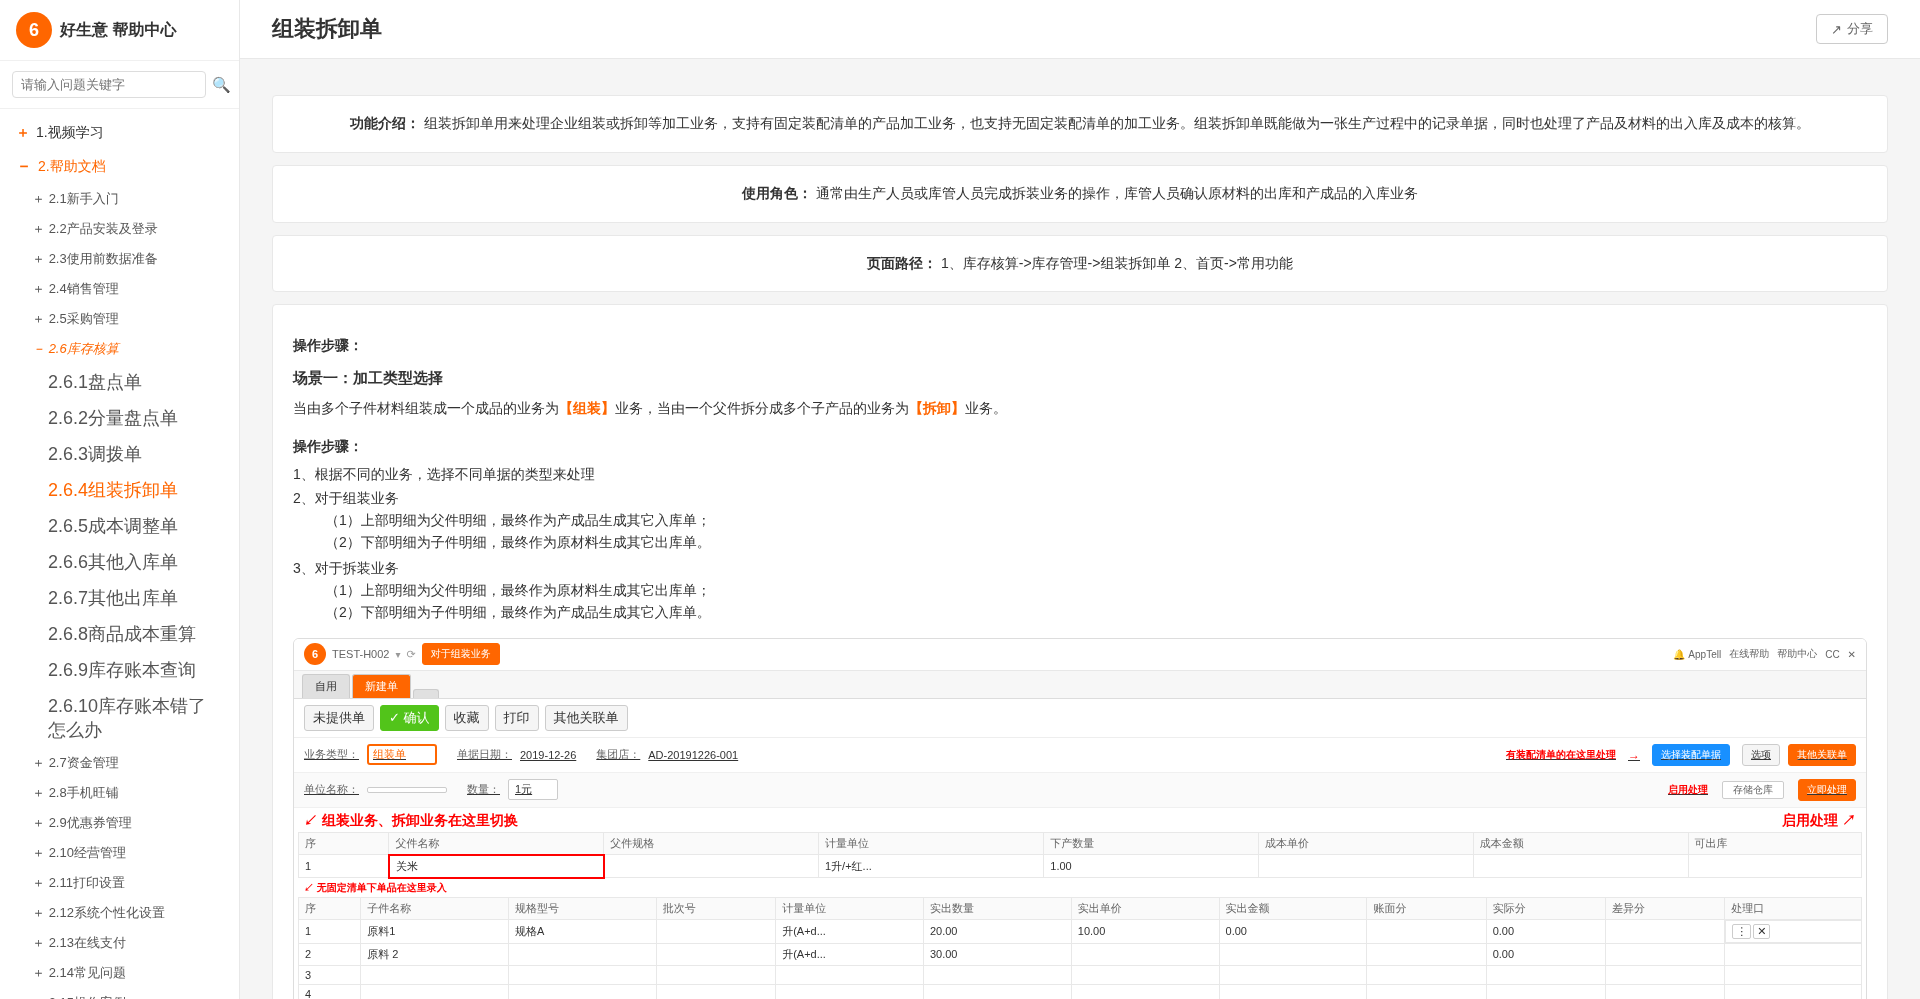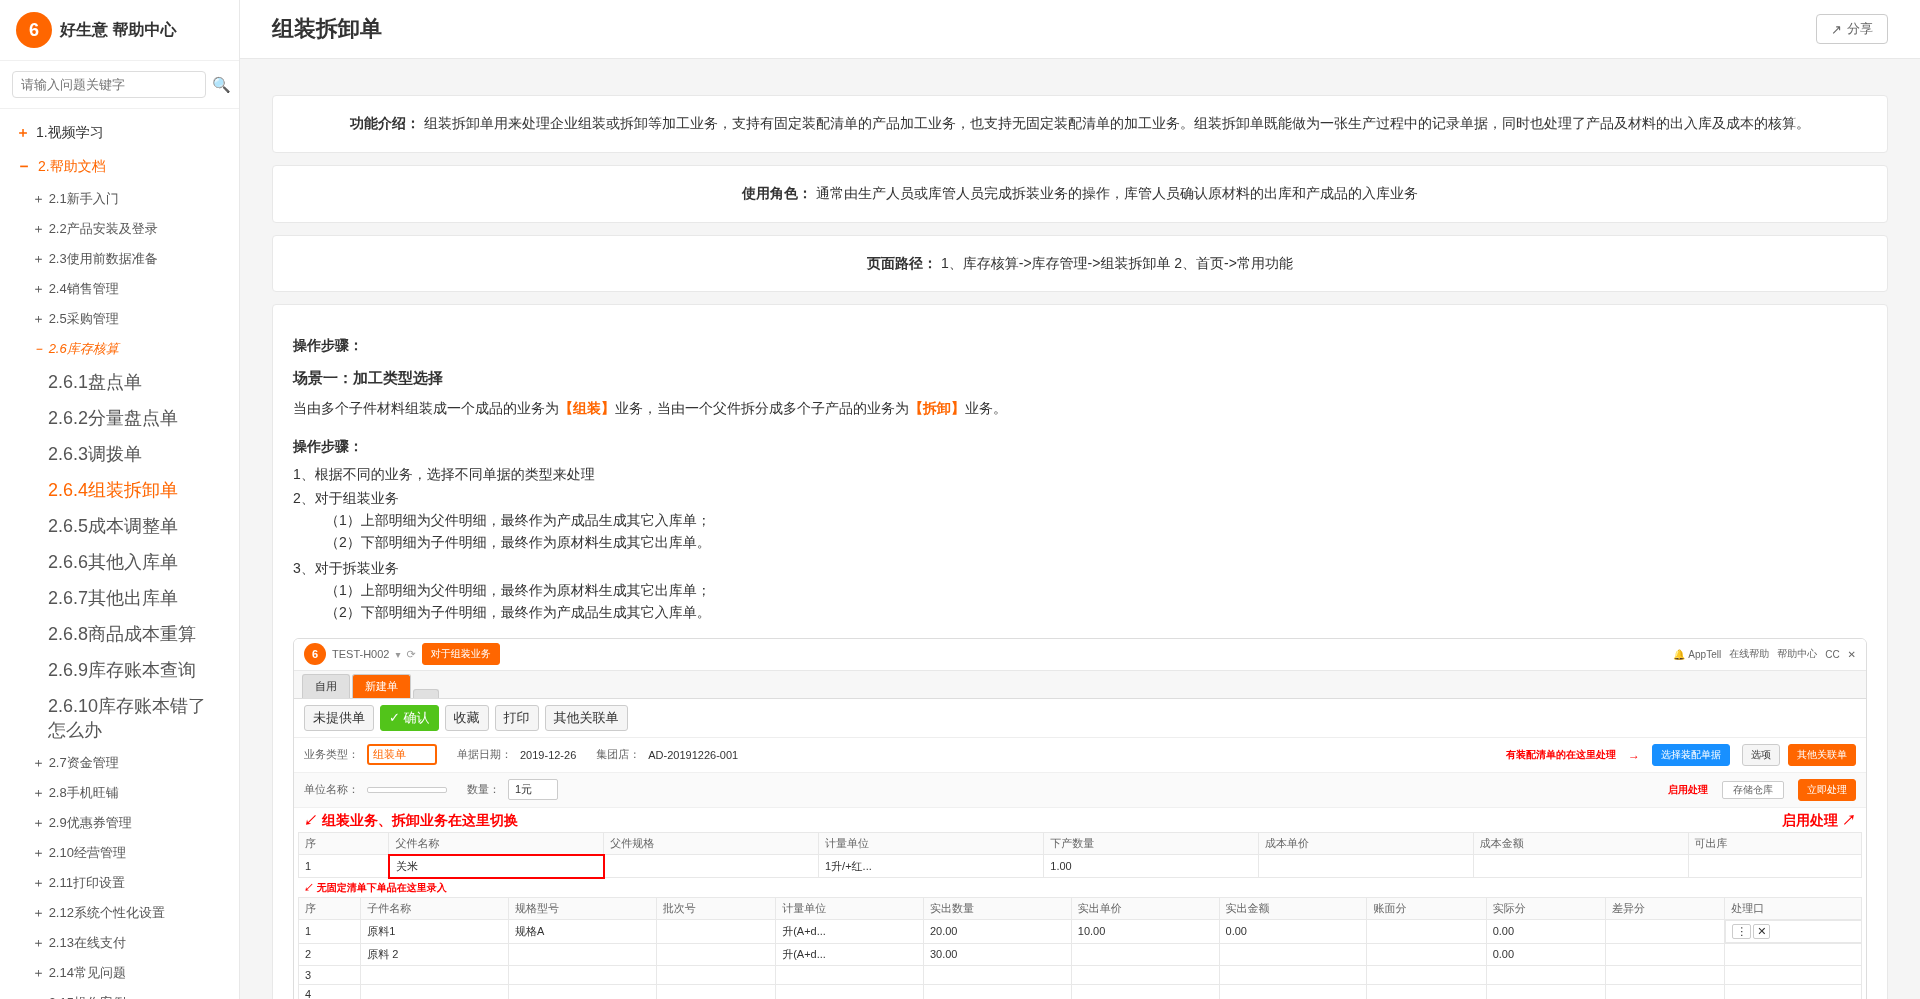--- a/index.html
+++ b/index.html
@@ -144,21 +144,21 @@
     }
     .mock-btn {
       padding: 3px 8px; border-radius: 3px; font-size: 13px; cursor: pointer;
       border: 1px solid #ccc; background: #f5f5f5; color: #333;
     }
     .mock-btn.green { background: #52c41a; color: #fff; border-color: #52c41a; }
     .mock-btn.orange { background: #f60; color: #fff; border-color: #f60; }
     .mock-btn.blue { background: #1890ff; color: #fff; border-color: #1890ff; }
     .mock-form-row {
       display: flex; align-items: center; gap: 8px; padding: 6px 10px;
-      border-bottom: 1px solid #f0f0f0; font-size: 11px; background: #fff;
+      border-bottom: 1px solid #f0f0f0; font-size: 11px; background: #fff; text-decoration: underline;
     }
     .mock-form-label { color: #666; white-space: nowrap; }
     .mock-form-val { color: #333; }
     .mock-input-box {
       border: 1px solid #ccc; border-radius: 2px; padding: 2px 6px;
       min-width: 60px; font-size: 11px; background: #fff;
     }
     .mock-table {
       width: 100%; border-collapse: collapse; font-size: 11px; margin: 0;
     }

